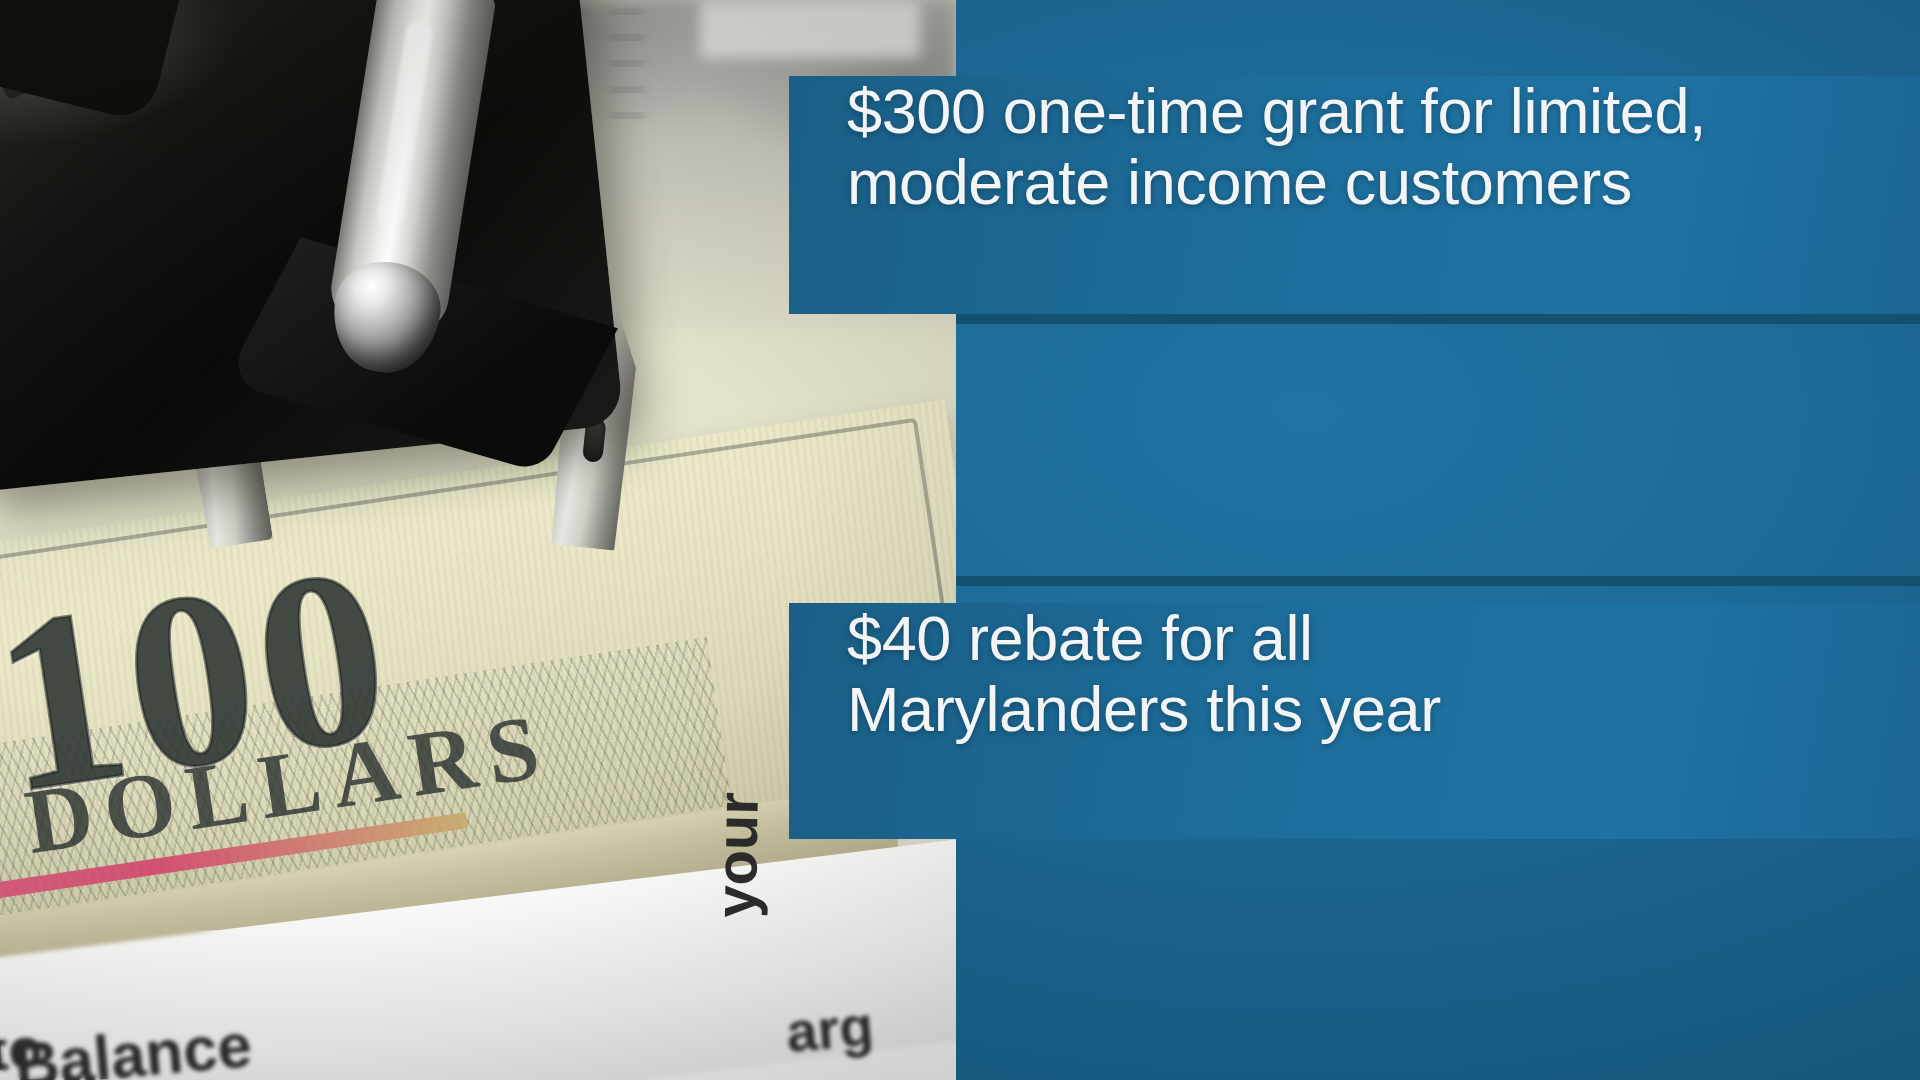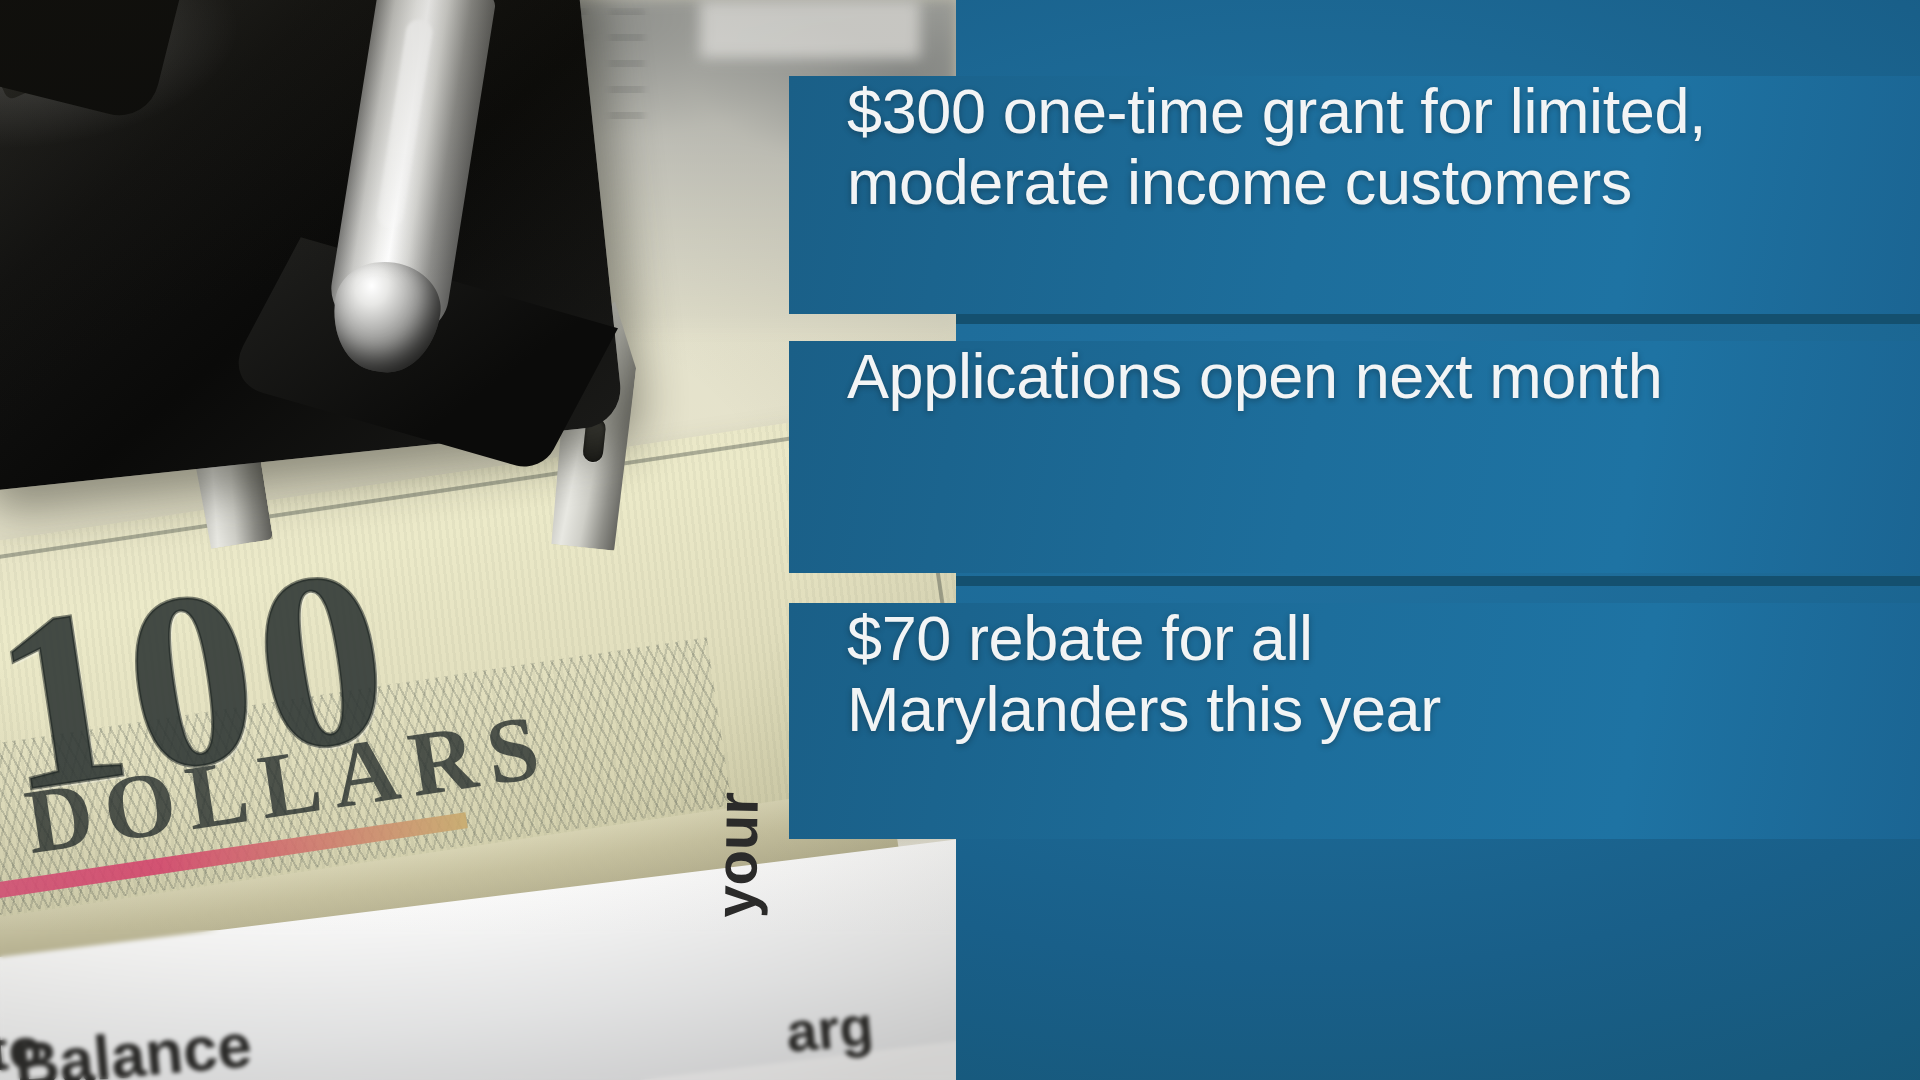--- a/index.html
+++ b/index.html
@@ -327,22 +327,19 @@
   </div>
 
   <div class="sep" id="sep1"></div>
   <div class="sep" id="sep2"></div>
 
   <div class="panel" id="panel1">
     <div class="txt">$300 one-time grant for limited,
 moderate income customers</div>
   </div>
 
-  <div class="panel" id="panel2">
-    <div class="txt">Applications open next month</div>
-  </div>
 
   <div class="panel" id="panel3">
-    <div class="txt">$70 rebate for all
+    <div class="txt">$40 rebate for all
 Marylanders this year</div>
   </div>
 
 </div>
 
 </body></html>

